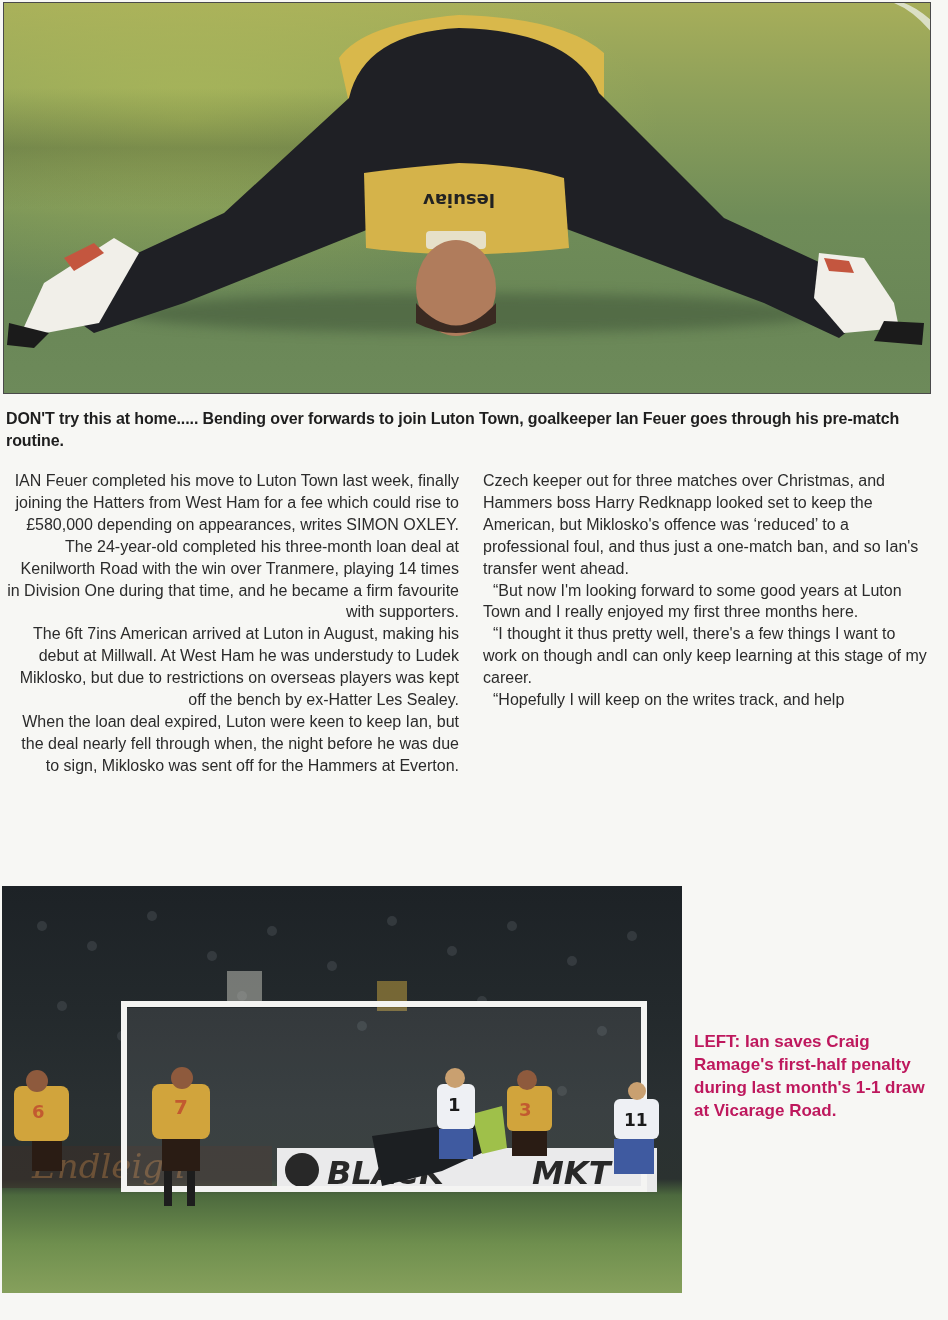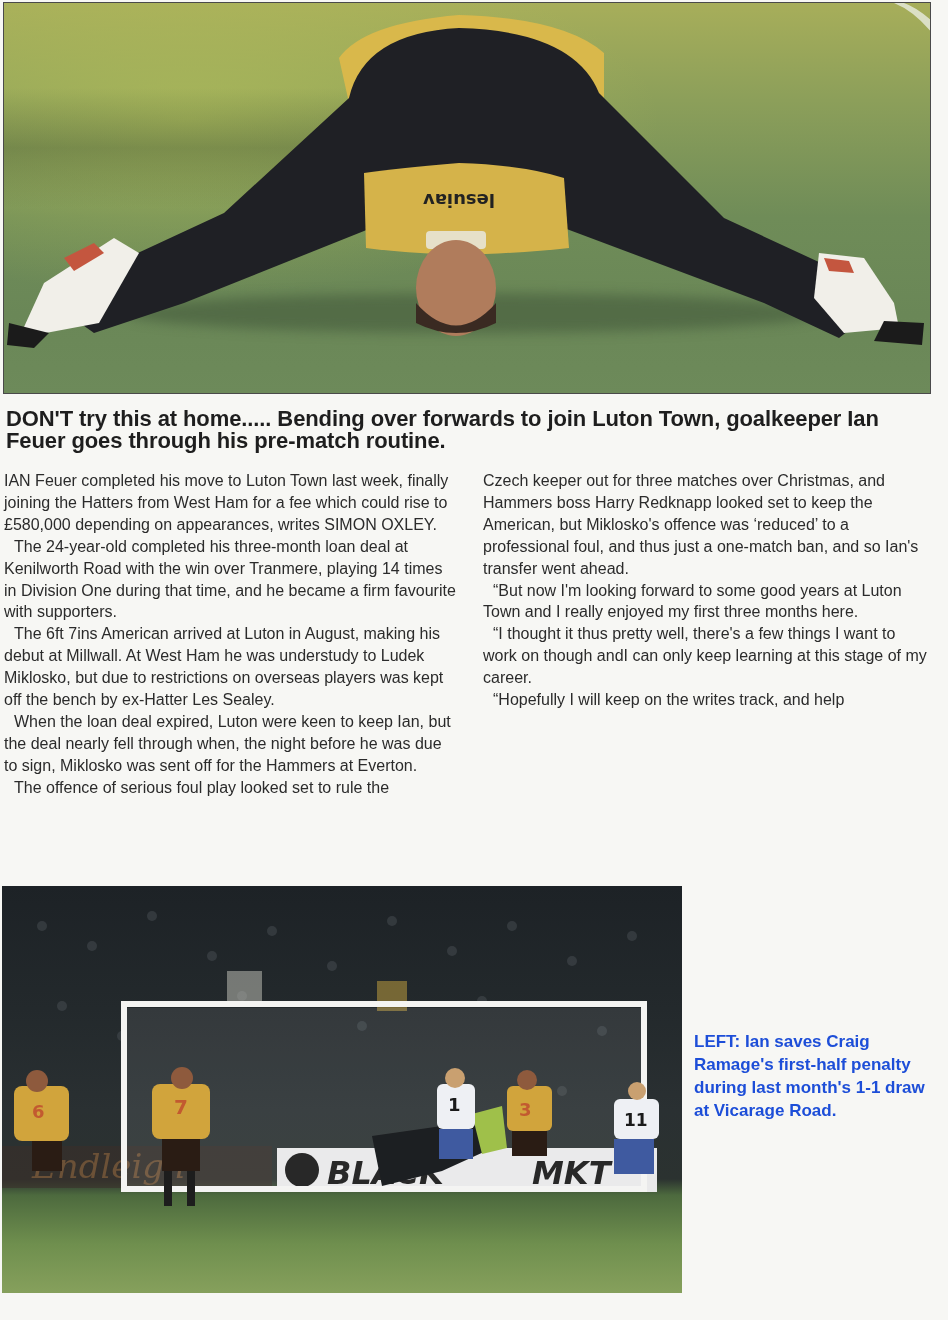--- a/index.html
+++ b/index.html
@@ -23,45 +23,45 @@
   }
   .photo-top .ground-shadow {
     position: absolute; left: 120px; top: 290px; width: 700px; height: 40px;
     background: rgba(55,75,50,0.45); filter: blur(6px); border-radius: 50%;
   }
   .photo-top svg { position: absolute; left: 0; top: 0; }
 
   .caption-top {
     position: absolute; left: 6px; top: 408px; width: 900px;
     font-family: "Liberation Sans", sans-serif; font-weight: bold;
-    font-size: 22px; line-height: 22px; color: #1e1e1e; letter-spacing: -0.1px;
+    font-size: 16px; line-height: 22px; color: #1e1e1e; letter-spacing: -0.1px;
   }
 
   
   .col {
     position: absolute; top: 470px;
     font-size: 16px; line-height: 21.9px; color: #2b2b2b;
   }
-  .col-left { left: 4px; width: 455px; }
+  .col-left { left: 4px; width: 455px; text-align: right; }
   .col-right { left: 483px; width: 450px; }
   .col p { margin: 0; text-indent: 0; }
   .col p.indent { text-indent: 10px; }
 
   
   .photo-bottom {
     position: absolute; left: 2px; top: 886px; width: 680px; height: 407px;
     overflow: hidden;
     background: linear-gradient(180deg, #1d2226 0%, #23292c 30%, #2a3032 55%, #2b3230 72%, #4d6a3e 76%, #6f8f4e 88%, #86a05c 100%);
   }
   .photo-bottom svg { position: absolute; left: 0; top: 0; }
 
   .caption-bottom {
     position: absolute; left: 694px; top: 1030px; width: 240px;
     font-family: "Liberation Sans", sans-serif; font-weight: bold;
-    font-size: 17px; line-height: 23px; color: #1d4ed8;
+    font-size: 17px; line-height: 23px; color: #be185d;
   }
 </style>
 </head>
 <body>
 
 <div class="photo-top">
   <div class="shadow-band"></div>
   <div class="ground-shadow"></div>
   <svg width="928" height="392" viewBox="0 0 928 392">
 
@@ -94,21 +94,20 @@
 
 <div class="caption-top">
   <span>DON'T</span><span> try this at home..... Bending over forwards to join Luton Town, goalkeeper Ian Feuer goes through his pre-match routine.</span>
 </div>
 
 <div class="col col-left">
   <p>IAN Feuer completed his move to Luton Town last week, finally joining the Hatters from West Ham for a fee which could rise to £580,000 depending on appearances, writes SIMON OXLEY.</p>
   <p class="indent">The 24-year-old completed his three-month loan deal at Kenilworth Road with the win over Tranmere, playing 14 times in Division One during that time, and he became a firm favourite with supporters.</p>
   <p class="indent">The 6ft 7ins American arrived at Luton in August, making his debut at Millwall. At West Ham he was understudy to Ludek Miklosko, but due to restrictions on overseas players was kept off the bench by ex-Hatter Les Sealey.</p>
   <p class="indent">When the loan deal expired, Luton were keen to keep Ian, but the deal nearly fell through when, the night before he was due to sign, Miklosko was sent off for the Hammers at Everton.</p>
-  <p class="indent">The offence of serious foul play looked set to rule the</p>
 </div>
 
 <div class="col col-right">
   <p>Czech keeper out for three matches over Christmas, and Hammers boss Harry Redknapp looked set to keep the American, but Miklosko's offence was ‘reduced’ to a professional foul, and thus just a one-match ban, and so Ian's transfer went ahead.</p>
   <p class="indent">“But now I'm looking forward to some good years at Luton Town and I really enjoyed my first three months here.</p>
   <p class="indent">“I thought it thus pretty well, there's a few things I want to work on though andI can only keep learning at this stage of my career.</p>
   <p class="indent">“Hopefully I will keep on the writes track, and help</p>
 </div>
 
 <div class="photo-bottom">

